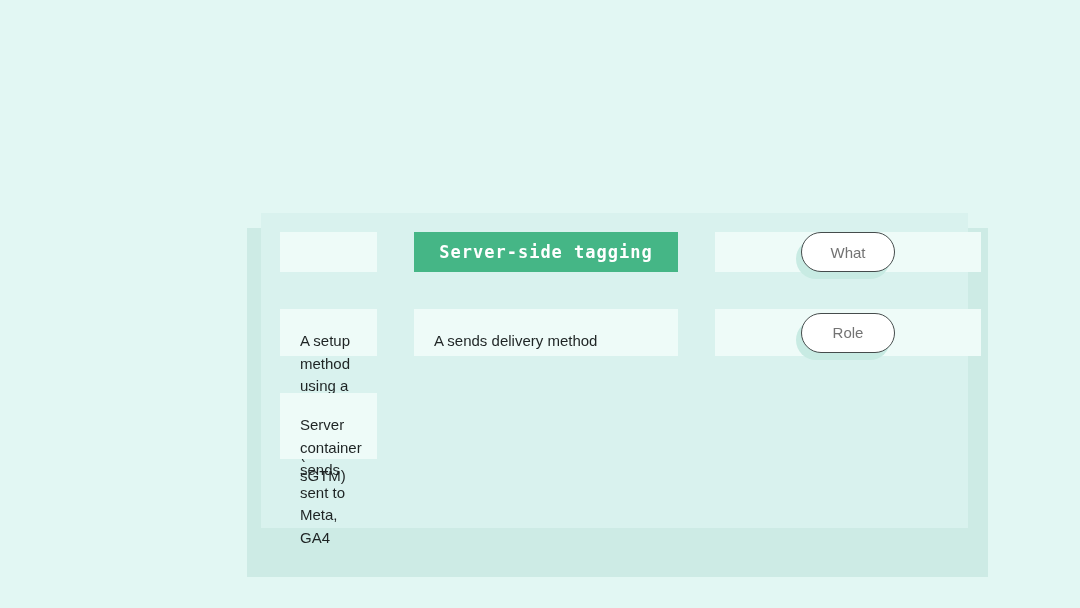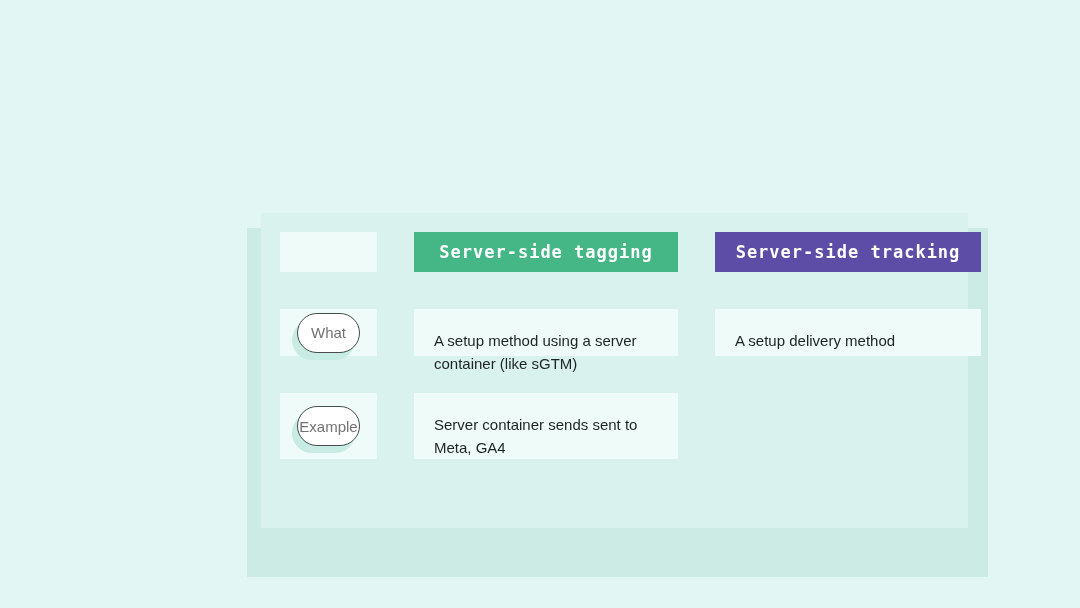--- a/index.html
+++ b/index.html
@@ -84,30 +84,29 @@
 <body>
 
 <div class="canvas">
   <div class="table-wrap">
     <div class="table-shadow"></div>
 
     <div class="table">
 
       <div class="cell"></div>
       <div class="cell head" style="background: rgb(69, 182, 134);">Server-side tagging</div>
-      <div class="cell head" style="background: rgb(94, 77, 166);">Server-side tracking</div>
 
       <div class="cell labelcell">
         <div class="pill">What</div>
       </div>
       <div class="cell content">A setup method using a server
 container (like sGTM)</div>
-      <div class="cell content">A setup delivery method</div>
-
+      <div class="cell content">A sends delivery method</div>
 
       <div class="cell labelcell">
-        <div class="pill">Example</div>
+        <div class="pill">Role</div>
       </div>
+
       <div class="cell content">Server container sends sent to
 Meta, GA4</div>
     </div>
   </div>
 </div>
 
 </body></html>

